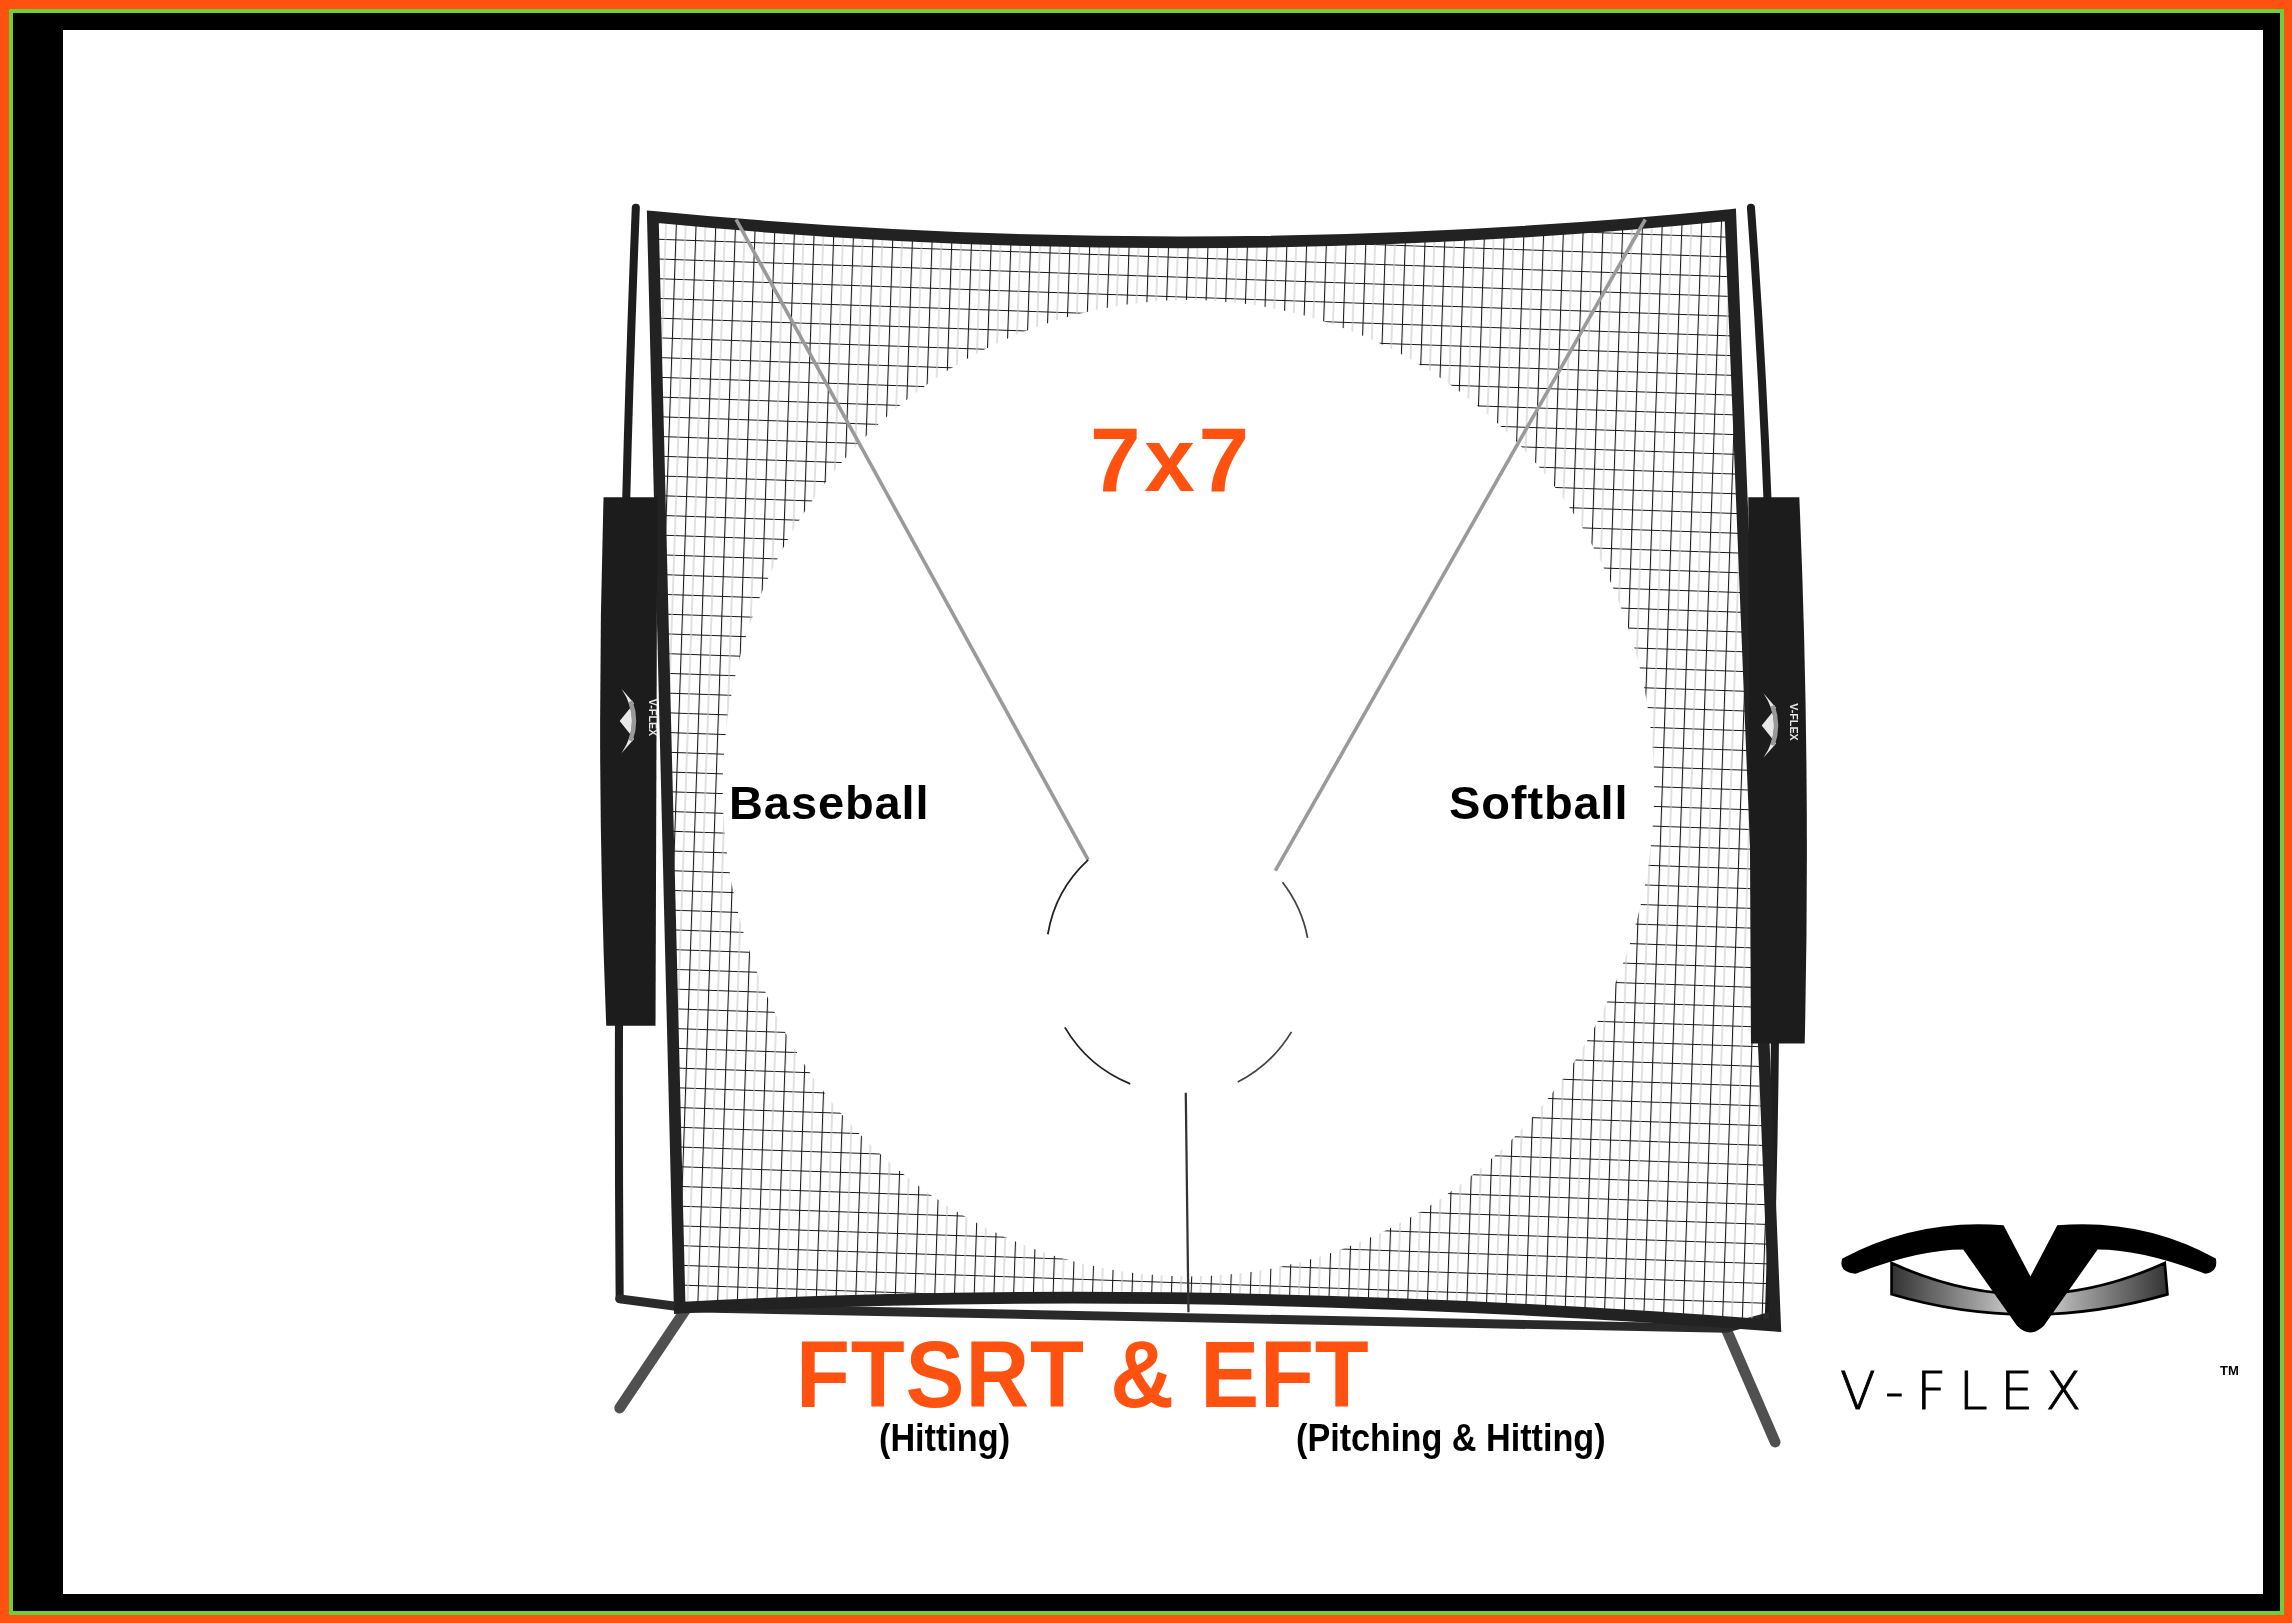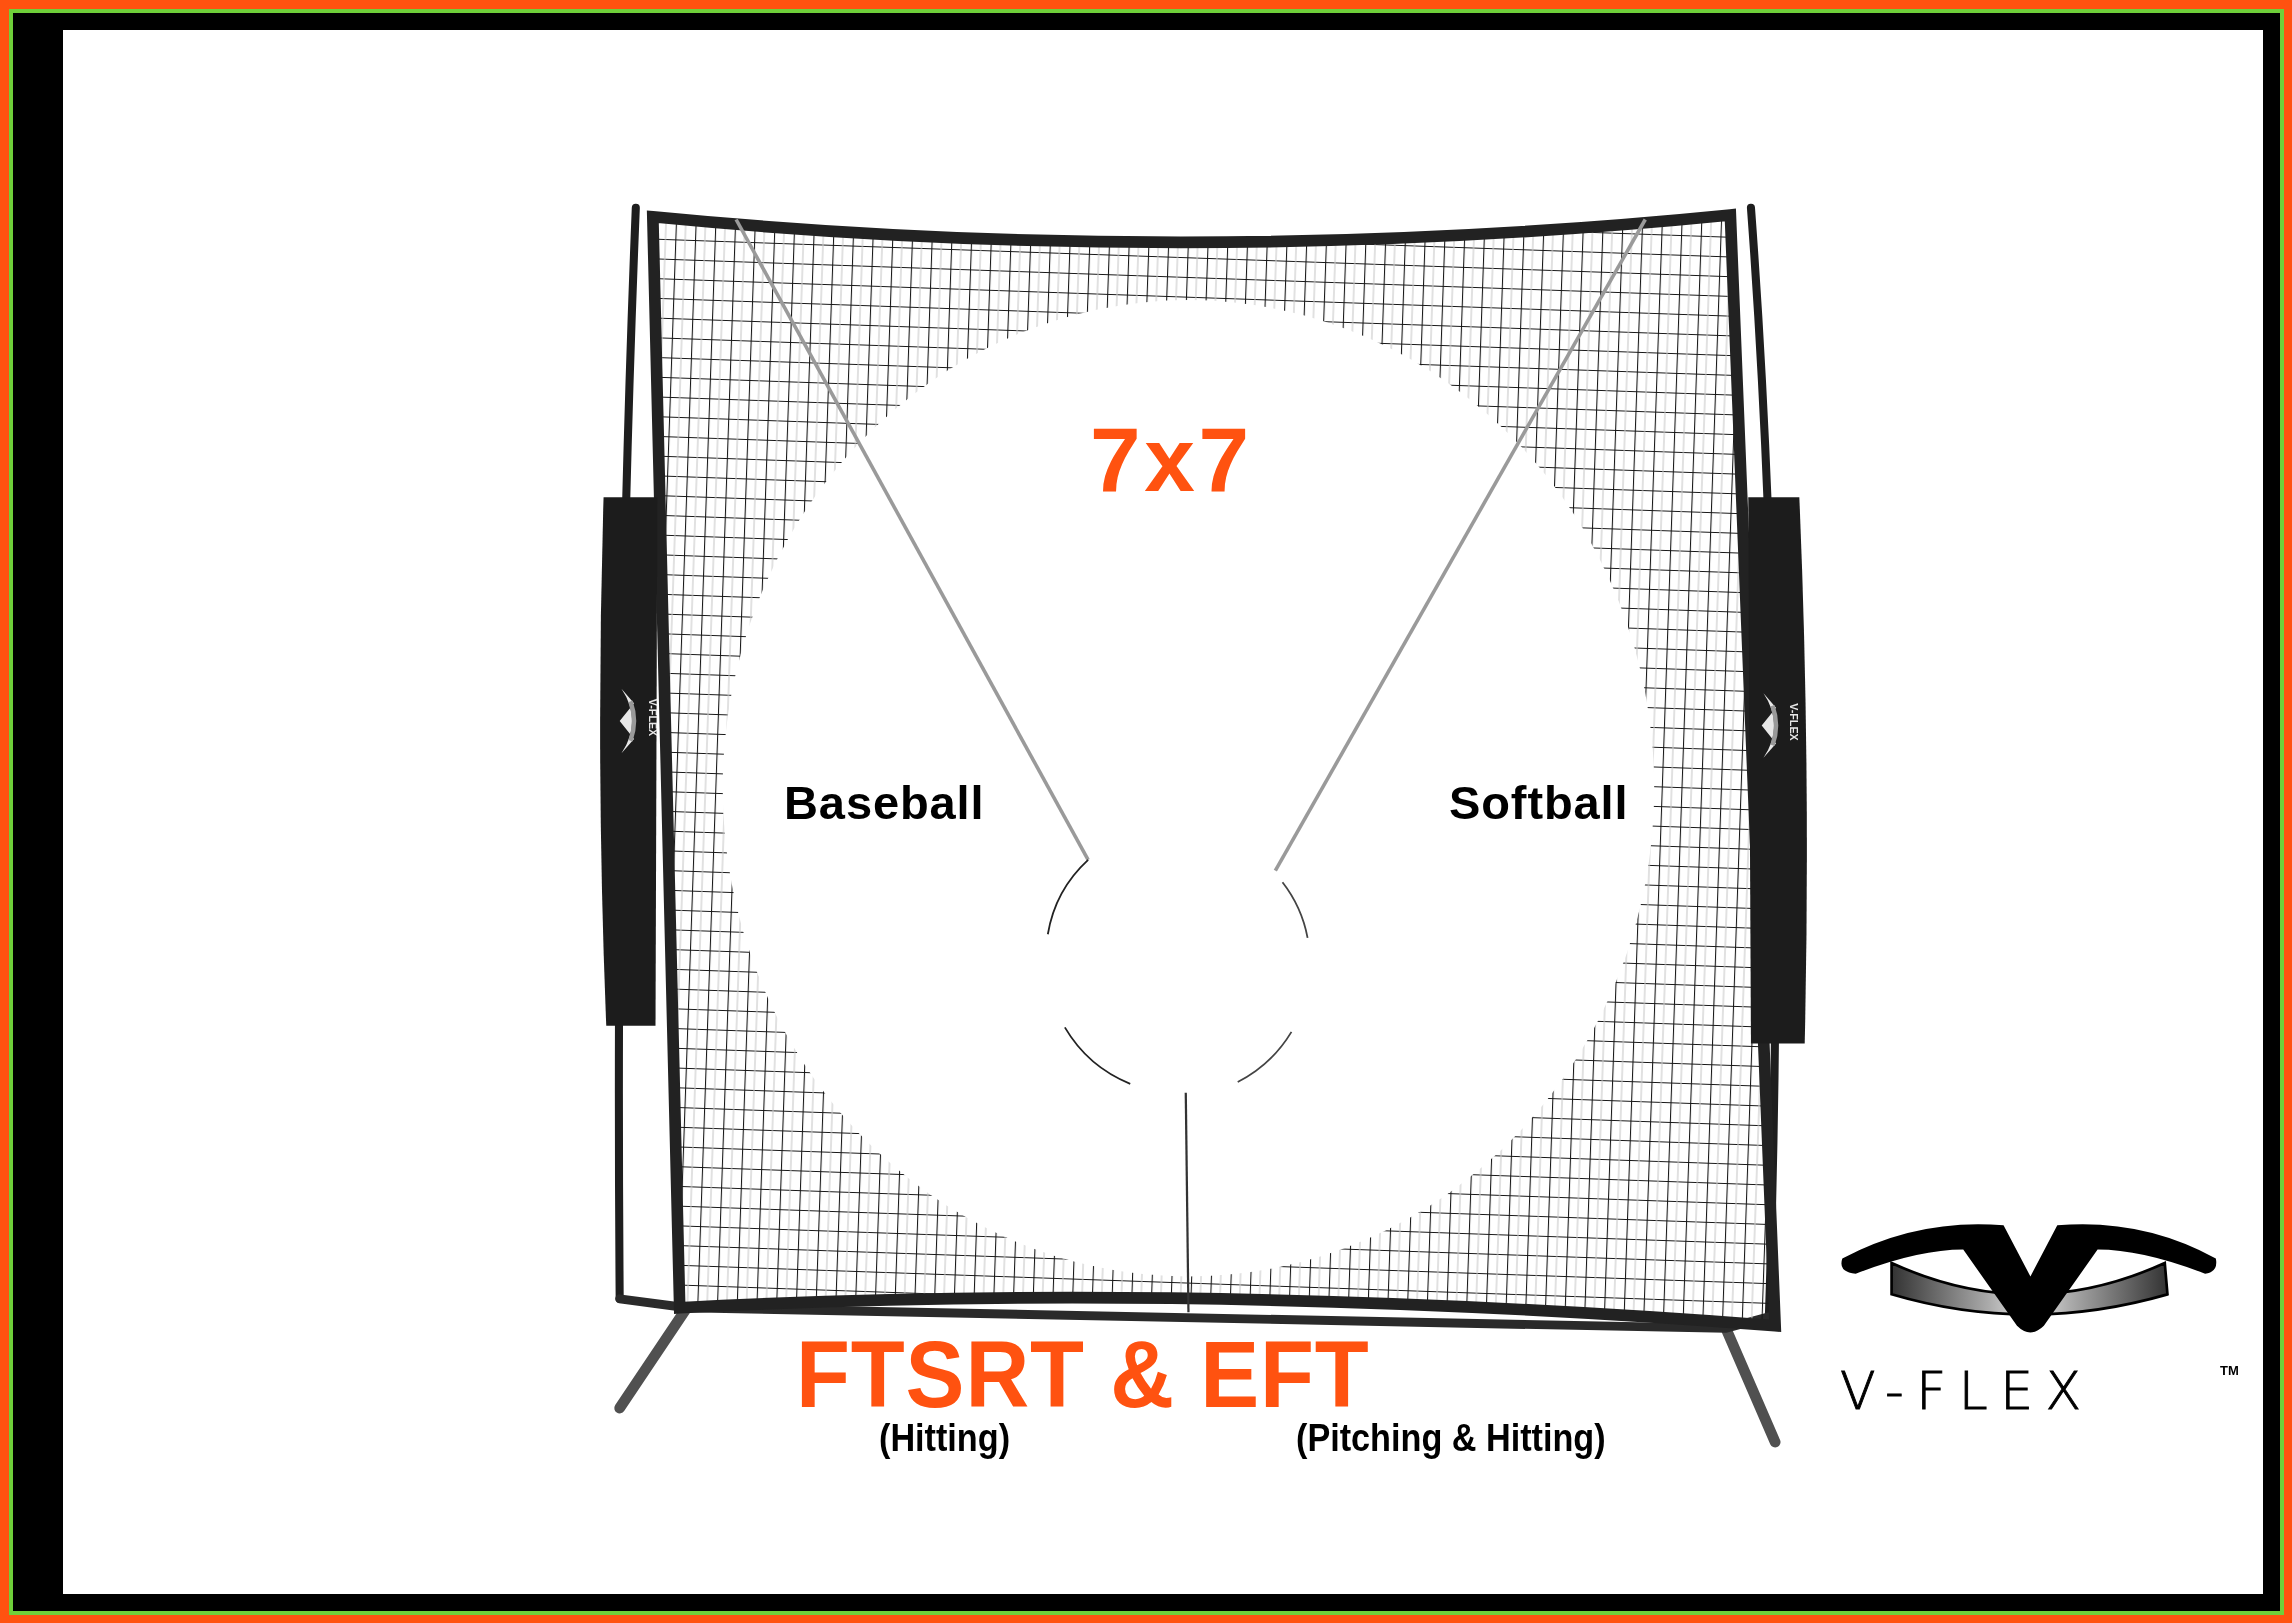--- a/index.html
+++ b/index.html
@@ -84,21 +84,21 @@
           <stop offset="0.65" stop-color="#aaa"></stop>
           <stop offset="1" stop-color="#333"></stop>
         </linearGradient>
       </defs>
       <path d="M60 50 Q212 120 365 50 L368 85 Q212 130 60 85 Z" fill="url(#band)" stroke="#000" stroke-width="3"></path>
       <path d="M5 45 Q90 0 185 8 L215 65 L245 8 Q340 0 422 45 Q425 60 410 62 Q340 35 290 35 L230 120 Q215 135 200 120 L140 35 Q90 35 20 62 Q0 60 5 45 Z" fill="#000"></path>
     </g>
   </svg>
 
   <div class="txt title" style="color:#ff5210">7x7</div>
-  <div class="txt label-sport" style="left:751px">Baseball</div>
+  <div class="txt label-sport" style="left:696px">Baseball</div>
   <div class="txt label-sport" style="left:1416px">Softball</div>
   <div class="txt models" style="color:#ff5210">FTSRT &amp; EFT</div>
   <div class="txt sub" style="left:846px">(Hitting)</div>
   <div class="txt sub" style="left:1263px">(Pitching &amp; Hitting)</div>
 
   <div class="wordmark">V-FLEX</div>
   <div class="tm">TM</div>
  </div>
 </div>
 

